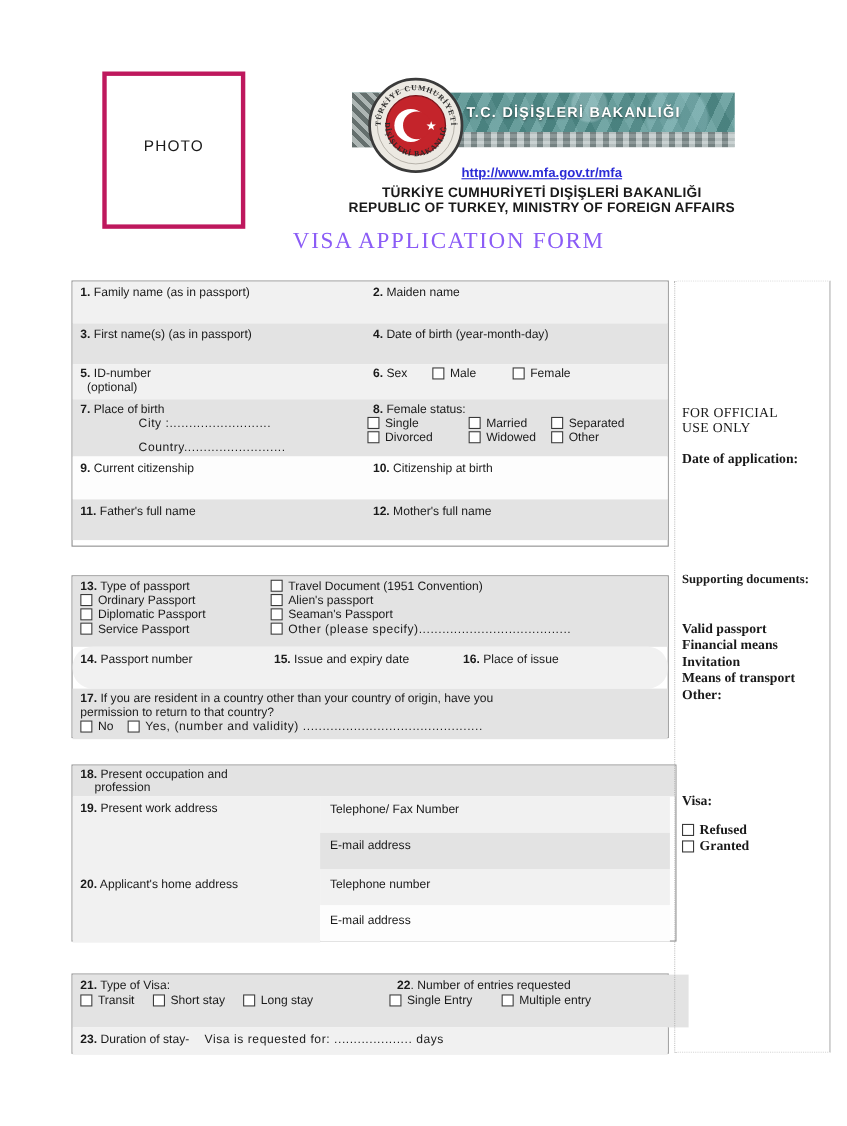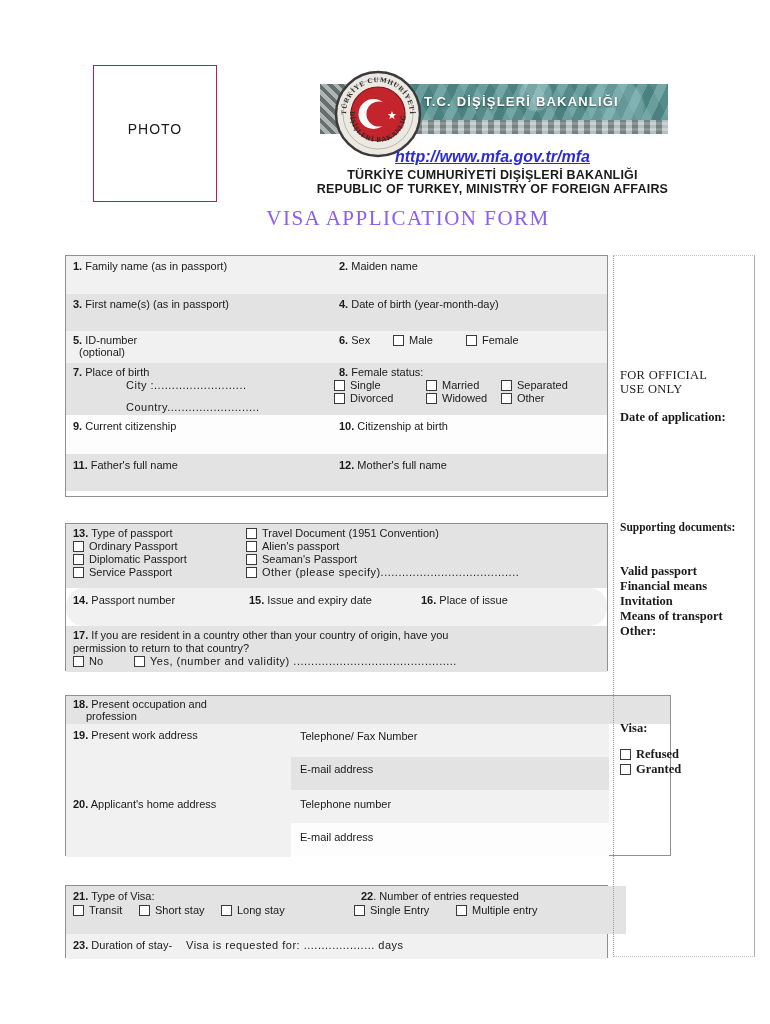--- a/index.html
+++ b/index.html
@@ -14,42 +14,42 @@
   .t{font-size:11px;line-height:13px;white-space:nowrap;}
   .n{font-weight:bold;}
   .box{position:absolute;border:1px solid var(--border_gray);box-sizing:border-box;background:#fff;}
   .row{position:absolute;left:0;width:100%;}
   .gray{background:var(--row_gray);}
   .light{background:var(--row_light);}
   .white{background:var(--row_white);}
   .cb{display:inline-block;width:11px;height:11px;border:1px solid #3a3a3a;background:#fff;
       vertical-align:-2px;margin-right:5px;box-sizing:border-box;}
   .opt{white-space:nowrap;font-size:11px;line-height:13px;}
-  .photo-box{position:absolute;border:1px solid #be185d;display:flex;align-items:center;justify-content:center;}
+  .photo-box{position:absolute;border:4px solid #be185d;display:flex;align-items:center;justify-content:center;}
   .photo-box span{font-size:14px;letter-spacing:1px;margin-top:-10px;}
   .banner{position:absolute;overflow:hidden;}
   .banner-top{position:absolute;left:0;top:0;width:100%;height:36px;background-color:var(--banner_teal);
     background-image:
       radial-gradient(circle at 18% 45%, rgba(255,255,255,.16) 0 5%, transparent 6%),
       radial-gradient(circle at 62% 30%, rgba(210,235,240,.28) 0 7%, transparent 8%),
       radial-gradient(circle at 85% 65%, rgba(160,205,210,.30) 0 9%, transparent 10%),
       repeating-linear-gradient(115deg, rgba(170,210,212,.26) 0 9px, rgba(45,95,95,.22) 9px 18px),
       repeating-linear-gradient(62deg, rgba(130,175,178,.25) 0 14px, rgba(66,118,118,.18) 14px 28px);}
   .banner-strip{position:absolute;left:0;bottom:0;width:100%;height:14px;background-color:#aab4b4;
     background-image:
       repeating-linear-gradient(90deg, rgba(85,100,100,.45) 0 6px, rgba(214,222,222,.55) 6px 12px),
       repeating-linear-gradient(0deg, rgba(60,75,75,.25) 0 3px, rgba(230,235,235,.25) 3px 6px);}
   .banner-cap{position:absolute;left:0;top:0;width:26px;height:100%;background-color:#8e9996;
     background-image:repeating-linear-gradient(45deg, rgba(50,60,60,.45) 0 4px, rgba(220,225,225,.4) 4px 8px);}
   .banner-text{position:absolute;left:104px;top:10px;color:#fff;font-weight:bold;font-size:13px;
     letter-spacing:1.2px;text-shadow:0 1px 2px rgba(0,0,0,.55);white-space:nowrap;}
   .ctr{text-align:center;}
   .ministry{font-weight:bold;font-size:12.5px;letter-spacing:.2px;white-space:nowrap;}
   .form-title{font-family:"Liberation Serif",serif;font-size:21px;letter-spacing:1.5px;color:#8b5cf6;white-space:nowrap;}
-  .url-link{font-size:16px;font-weight:bold;color:var(--url_blue);text-decoration:underline;font-style:italic;}
+  .url-link{font-size:12px;font-weight:bold;color:var(--url_blue);text-decoration:underline;}
   .s{font-family:"Liberation Serif",serif;}
   .sb-reg{font-size:12.5px;letter-spacing:.3px;white-space:nowrap;}
   .sb-bold{font-size:12.5px;font-weight:bold;white-space:nowrap;}
   .sb-small{font-size:11.5px;font-weight:bold;white-space:nowrap;}
   .dots{letter-spacing:.5px;}
 </style>
 </head>
 <body>
 
 <div class="page">
@@ -143,25 +143,25 @@
     </div>
     <div class="row light" style="top:64px;height:38px;border-radius:18px;">
       <span class="t abs" style="left:7px;top:6px;"><b class="n">14.</b> <span>Passport number</span></span>
       <span class="t abs" style="left:183px;top:6px;"><b class="n">15.</b> <span>Issue and expiry date</span></span>
       <span class="t abs" style="left:355px;top:6px;"><b class="n">16.</b> <span>Place of issue</span></span>
     </div>
     <div class="row gray" style="top:102px;height:46px;">
       <span class="t abs" style="left:7px;top:3px;"><b class="n">17.</b> <span>If you are resident in a country other than your country of origin, have you</span></span>
       <span class="t abs" style="left:7px;top:16px;">permission to return to that country?</span>
       <span class="opt abs" style="left:7px;top:29px;"><span class="cb"></span><span>No</span></span>
-      <span class="opt abs dots" style="left:50px;top:29px;margin-left:18px;"><span class="cb"></span><span>Yes, (number and validity) ..............................................</span></span>
-    </div>
-  </div>
-
-  <div class="box" style="left:65px;top:695px;width:606px;height:161px;text-align:right;">
+      <span class="opt abs dots" style="left:50px;top:29px;"><span class="cb"></span><span>Yes, (number and validity) ..............................................</span></span>
+    </div>
+  </div>
+
+  <div class="box" style="left:65px;top:695px;width:550px;height:161px;text-align:right;">
     <div class="row gray" style="top:0;height:28px;">
       <span class="t abs" style="left:7px;top:2px;"><b class="n">18.</b> <span>Present occupation and</span></span>
       <span class="t abs" style="left:20px;top:14px;">profession</span>
     </div>
     <div class="abs light" style="left:0;top:28px;width:225px;height:66px;">
       <span class="t abs" style="left:7px;top:5px;"><b class="n">19.</b> <span>Present work address</span></span>
     </div>
     <div class="abs light" style="left:225px;top:28px;width:318px;height:33px;">
       <span class="t abs" style="left:9px;top:6px;">Telephone/ Fax Number</span>
     </div>

